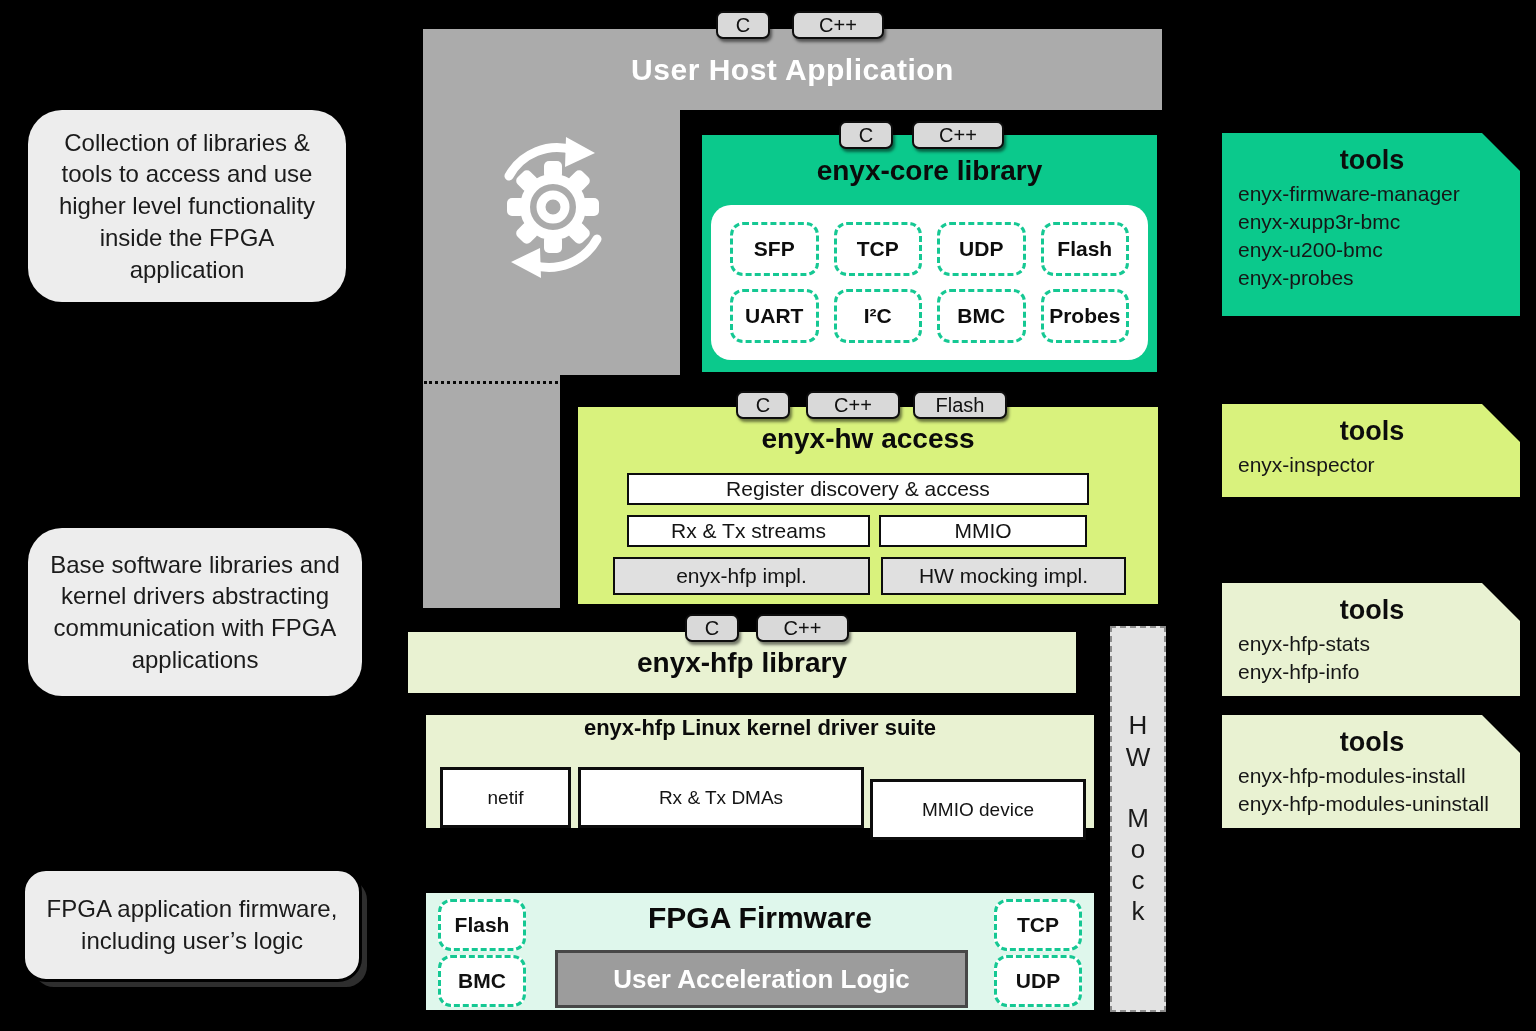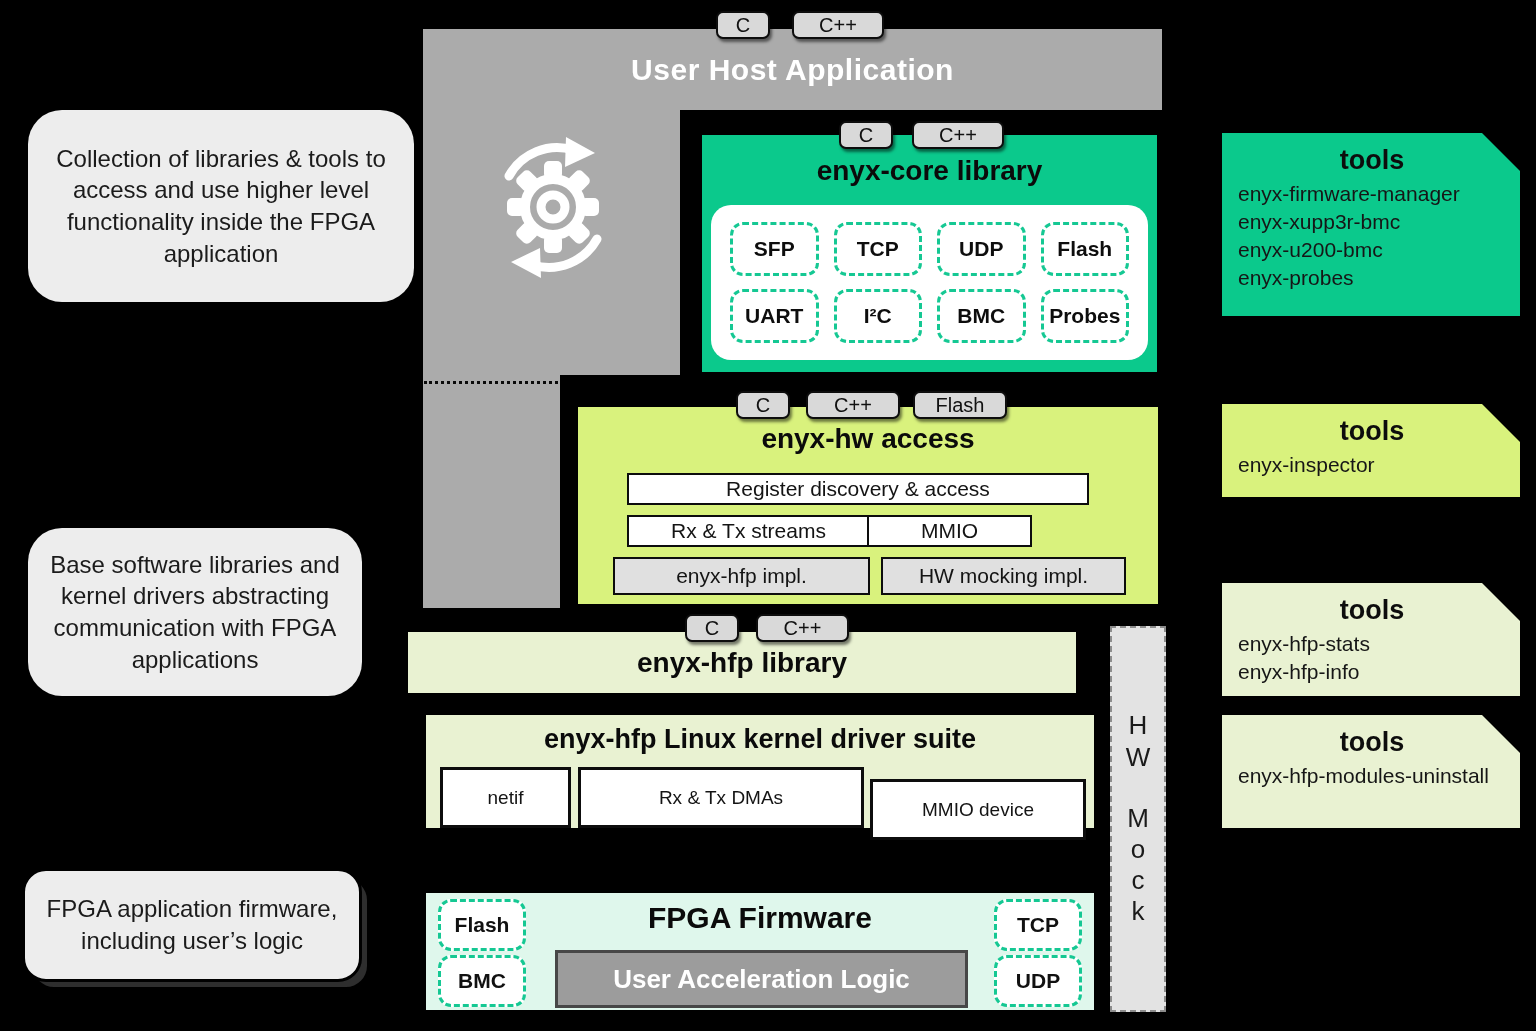--- a/index.html
+++ b/index.html
@@ -76,21 +76,21 @@
   .tools-item{font-size:21px;line-height:1.33;color:#161616;}
   .tools.green{background:#0BC98C;}
   .tools.lime{background:#D9F27D;}
   .tools.pale{background:#E9F2D2;}
 </style>
 </head>
 <body>
 
 <div class="canvas">
 
-  <div class="abs callout" style="left:28px;top:110px;width:386px;height:192px;">
+  <div class="abs callout" style="left:28px;top:110px;width:318px;height:192px;">
     <span>Collection of libraries &amp; tools to access and use higher level functionality inside the FPGA application</span>
   </div>
   <div class="abs callout" style="left:28px;top:528px;width:334px;height:168px;">
     <span>Base software libraries and kernel drivers abstracting communication with FPGA applications</span>
   </div>
   <div class="abs callout bordered" style="left:22px;top:868px;width:340px;height:114px;">
     <span>FPGA application firmware, including user’s logic</span>
   </div>
 
   <div class="abs grayfill uh-bar" style="left:423px;top:29px;width:739px;height:81px;">
@@ -187,21 +187,21 @@
     </div>
 
   <div class="abs stackbox hw-box" style="left:574px;top:403px;width:588px;height:205px;">
     <div class="box-title" style="margin-top:16px;">enyx-hw access</div>
     <div class="hw-inner" style="left:49px;top:66px;width:462px;height:32px;">
         <span>Register discovery &amp; access</span>
       </div>
     <div class="hw-inner" style="left:49px;top:108px;width:243px;height:32px;">
         <span>Rx &amp; Tx streams</span>
       </div>
-    <div class="hw-inner" style="left:289px;top:108px;width:165px;height:32px;">
+    <div class="hw-inner" style="left:301px;top:108px;width:208px;height:32px;">
         <span>MMIO</span>
       </div>
     <div class="hw-inner grayed" style="left:35px;top:150px;width:257px;height:38px;">
         <span>enyx-hfp impl.</span>
       </div>
     <div class="hw-inner grayed" style="left:303px;top:150px;width:245px;height:38px;">
         <span>HW mocking impl.</span>
       </div>
   </div>
   <div class="abs tag" style="left:736px;top:391px;width:54px;">
@@ -218,21 +218,21 @@
     <div class="box-title">enyx-hfp library</div>
   </div>
   <div class="abs tag" style="left:685px;top:614px;width:54px;">
       <span>C</span>
     </div>
   <div class="abs tag" style="left:756px;top:614px;width:93px;">
       <span>C++</span>
     </div>
 
   <div class="abs stackbox pale-box" style="left:423px;top:712px;width:674px;height:119px;">
-    <div class="box-title" style="margin-top:9px;font-size:27px;">enyx-hfp Linux kernel driver suite</div>
+    <div class="box-title" style="font-size:22px;">enyx-hfp Linux kernel driver suite</div>
     <div class="kmod" style="left:14px;top:52px;width:131px;height:61px;">
         <span>netif</span>
       </div>
     <div class="kmod" style="left:152px;top:52px;width:286px;height:61px;">
         <span>Rx &amp; Tx DMAs</span>
       </div>
     <div class="kmod" style="left:444px;top:64px;width:216px;height:61px;">
         <span>MMIO device</span>
       </div>
   </div>
@@ -292,16 +292,17 @@
   </div>
 
   <div class="abs tools pale" style="left:1222px;top:583px;height:113px;">
     <div class="tools-title">tools</div>
     <div class="tools-item">enyx-hfp-stats</div>
     <div class="tools-item">enyx-hfp-info</div>
   </div>
 
   <div class="abs tools pale" style="left:1222px;top:715px;height:113px;">
     <div class="tools-title">tools</div>
+    <div class="tools-item">enyx-hfp-modules-install</div>
     <div class="tools-item">enyx-hfp-modules-uninstall</div>
   </div>
 
 </div>
 
 </body></html>

